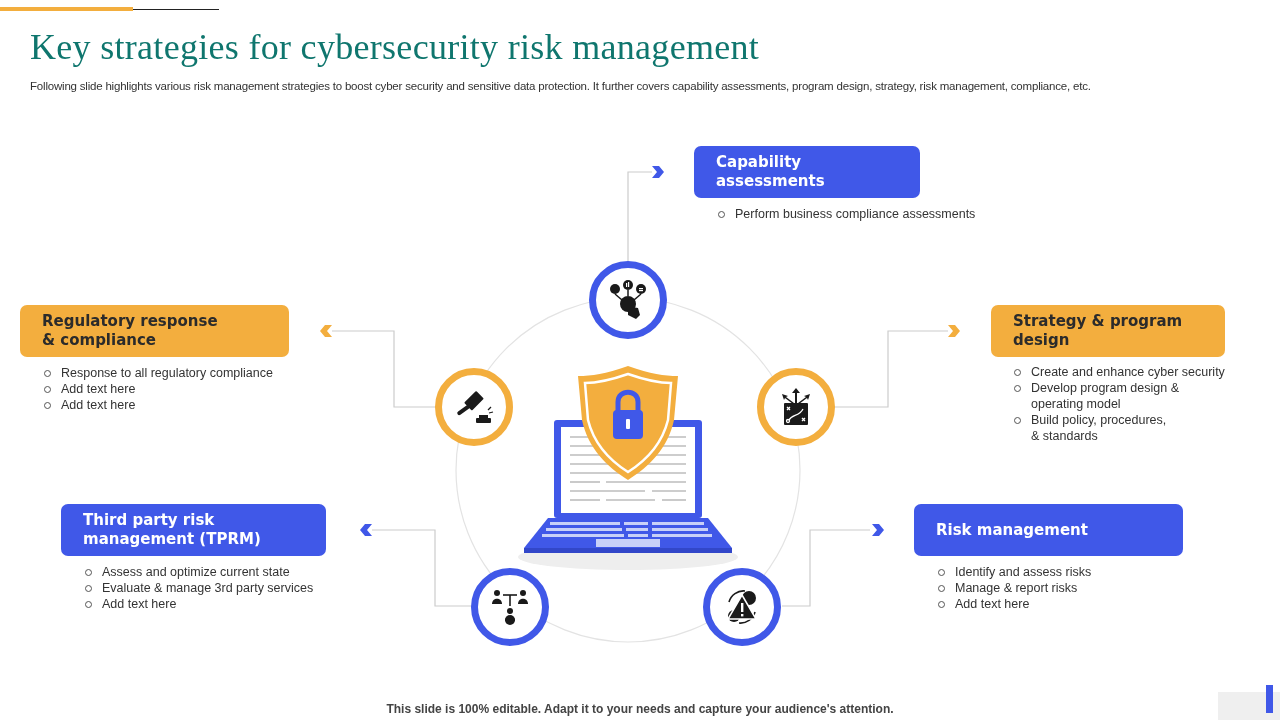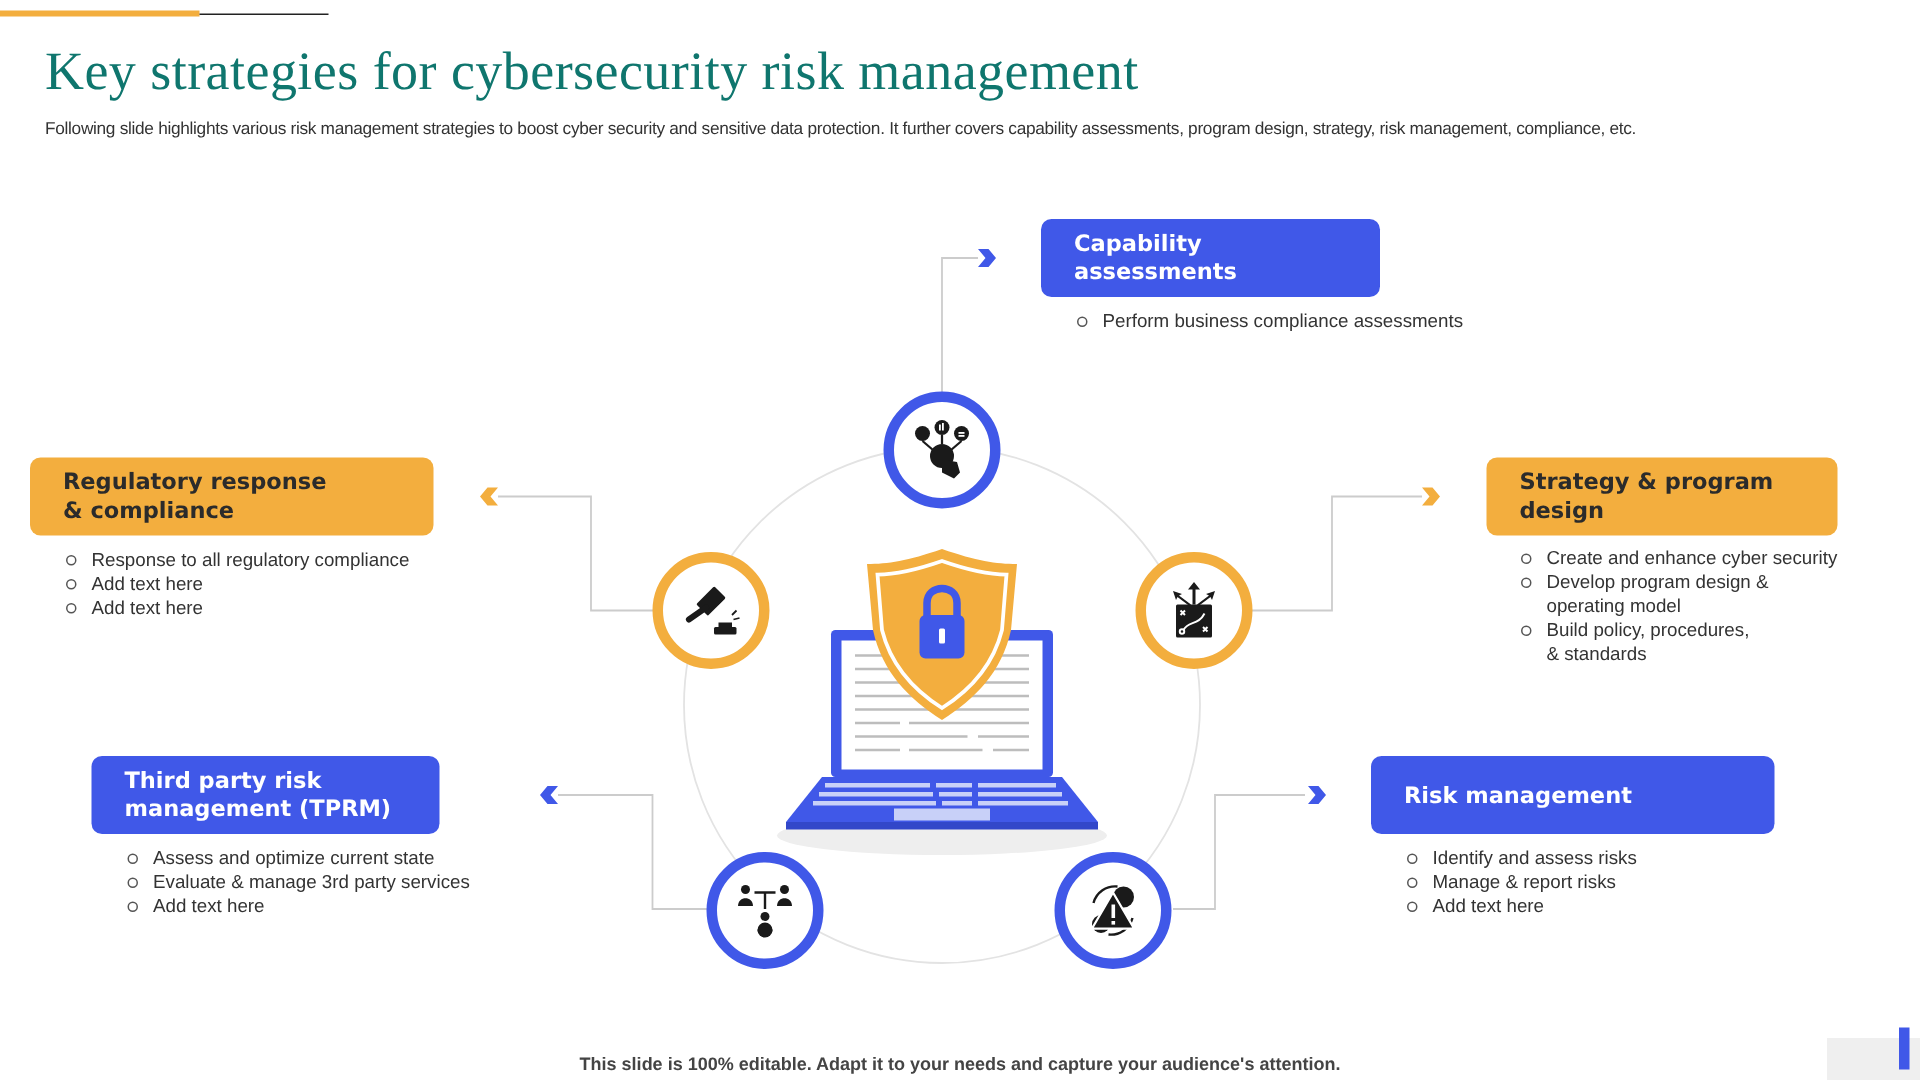--- a/index.html
+++ b/index.html
@@ -213,21 +213,21 @@
   <span data-name="strategy-title">Strategy &amp; program design</span>
 </div>
 <ul class="bullets" style="left:1013px; top:364px;" data-name="strategy-bullet-list">
   <li data-name="list-item">Create and enhance cyber security</li>
   <li data-name="list-item">Develop  program design &amp;</li>
   <li data-name="list-item-continuation" style="list-style:none;">operating  model</li>
   <li data-name="list-item">Build policy, procedures,</li>
   <li data-name="list-item-continuation">&amp; standards</li>
 </ul>
 
-<div class="box blue" style="left:61px; top:504px; width:232px; height:52px;" data-name="strategy-box-tprm">
+<div class="box blue" style="left:61px; top:504px; width:265px; height:52px;" data-name="strategy-box-tprm">
   <span data-name="strategy-title" style="max-width:240px;">Third party risk management (TPRM)</span>
 </div>
 <ul class="bullets" style="left:84px; top:564px;" data-name="tprm-bullet-list">
   <li data-name="list-item">Assess and optimize current  state</li>
   <li data-name="list-item">Evaluate  &amp; manage  3rd  party services</li>
   <li data-name="list-item">Add text here</li>
 </ul>
 
 <div class="box blue" style="left:914px; top:504px; width:269px; height:52px;" data-name="strategy-box-risk">
   <span data-name="strategy-title">Risk management</span>

